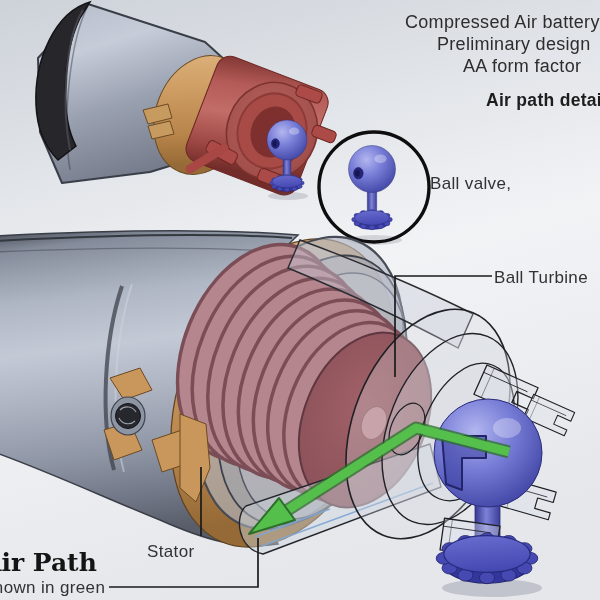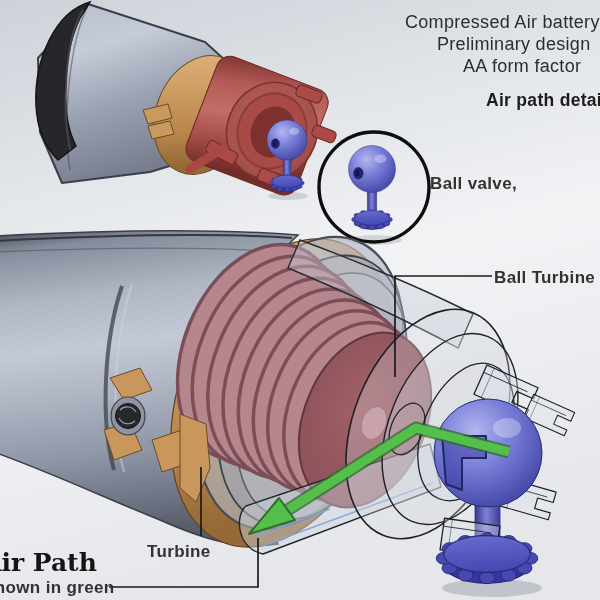--- a/index.html
+++ b/index.html
@@ -1,20 +1,20 @@
 <!DOCTYPE html>
 <html><head>
 <meta charset="utf-8">
 <style>
   html,body{margin:0;padding:0;background:#888;}
   .stage{position:relative;width:600px;height:600px;overflow:hidden;
          font-family:"Liberation Sans",sans-serif;padding-left:15px;}
   .stage svg{position:absolute;left:0;top:0;}
   .lbl{position:absolute;white-space:nowrap;color:#323232;font-size:17px;
-       letter-spacing:.35px;line-height:23px;font-weight:bold;}
+       letter-spacing:.35px;line-height:23px;}
   .title-line{position:absolute;white-space:nowrap;color:#2d2d2d;font-size:18px;
        letter-spacing:.3px;}
   .title-bold{position:absolute;white-space:nowrap;color:#1d1d1d;font-size:17.5px;
        font-weight:700;letter-spacing:.3px;}
   .serif-big{position:absolute;white-space:nowrap;color:#141414;
        font-family:"DejaVu Serif","Liberation Serif",serif;font-weight:700;
        font-size:25px;}
 </style>
 </head>
 <body>
@@ -252,17 +252,17 @@
 </svg>
 
 <div class="title-line" style="left:405px;top:12px">Compressed Air battery</div>
 <div class="title-line" style="left:437px;top:34px">Preliminary design</div>
 <div class="title-line" style="left:463px;top:56px">AA form factor</div>
 <div class="title-bold" style="left:486px;top:90px">Air path detail</div>
 
 <div class="lbl" style="left:430px;top:172px">Ball valve,</div>
 
 <div class="lbl" style="left:494px;top:266px">Ball Turbine</div>
-<div class="lbl" style="left:147px;top:540px">Turbine</div>
+<div class="lbl" style="left:147px;top:540px">Stator</div>
 
 <div class="serif-big" style="left:-18px;top:548px">Air Path</div>
 <div class="lbl" style="left:-15px;top:576px">shown in green</div>
 </div>
 
 </body></html>

